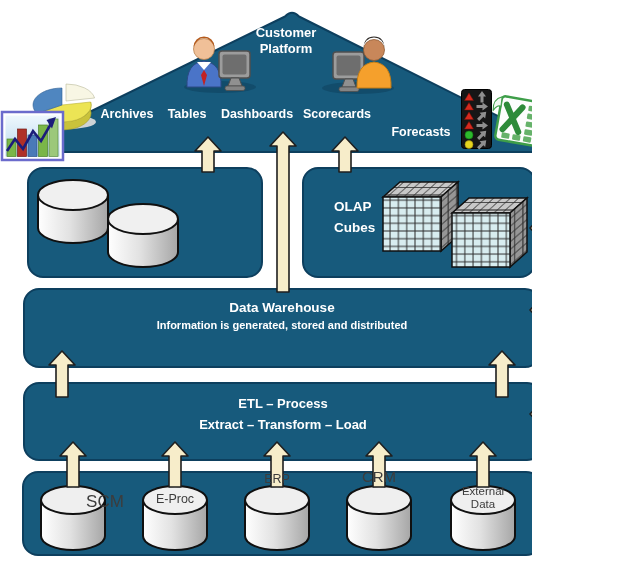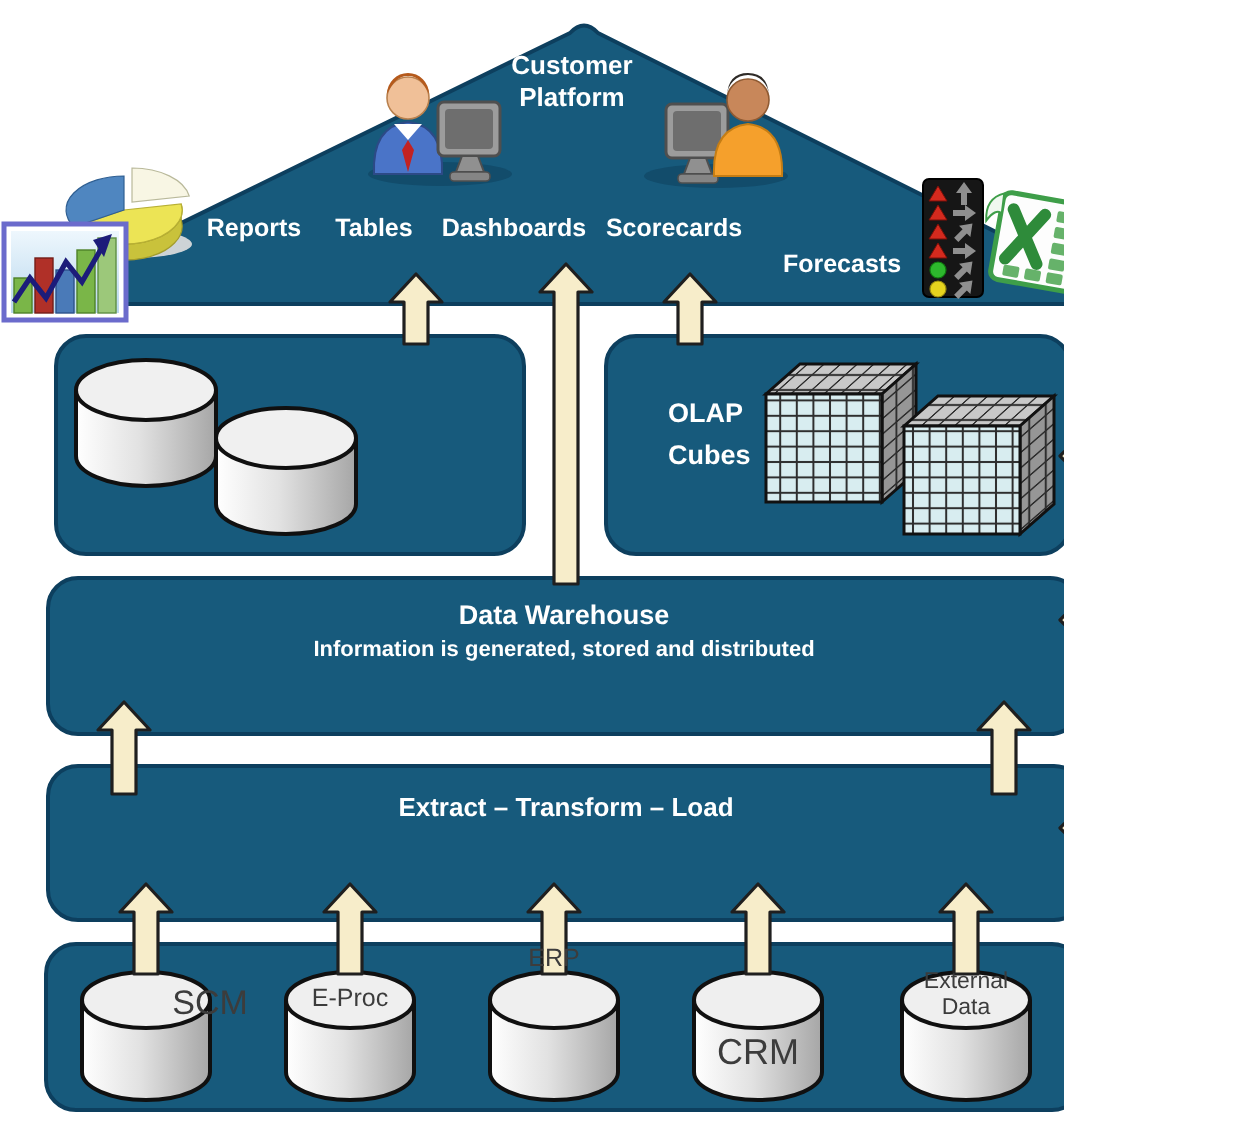--- a/index.html
+++ b/index.html
@@ -182,40 +182,41 @@
       <rect x="526" y="135" width="8" height="5.5" rx="1"></rect>
     </g>
   </g>
 </svg>
 
   <div class="t" style="left:226px;top:25px;width:120px;font-size:13px;line-height:16px;">
     <div>Customer</div>
     <div>Platform</div>
   </div>
 
-  <div class="t" style="left:87px;top:107px;width:80px;font-size:12.5px;">Reports</div>
+  <div class="t" style="left:87px;top:107px;width:80px;font-size:12.5px;">Archives</div>
   <div class="t" style="left:147px;top:107px;width:80px;font-size:12.5px;">Tables</div>
   <div class="t" style="left:212px;top:107px;width:90px;font-size:12.5px;">Dashboards</div>
   <div class="t" style="left:292px;top:107px;width:90px;font-size:12.5px;">Scorecards</div>
   <div class="t" style="left:381px;top:107px;width:80px;font-size:12.5px;margin-top:18px;">Forecasts</div>
 
 
   <div class="t" style="left:318px;top:196px;width:62px;font-size:13.5px;line-height:21px;text-align:left;margin-left:16px;">
     <div>OLAP</div>
     <div>Cubes</div>
   </div>
 
   <div class="t" style="left:24px;top:300px;width:516px;font-size:13.5px;">Data Warehouse</div>
   <div class="t" style="left:24px;top:319px;width:516px;font-size:11px;">Information is generated, stored and distributed</div>
 
   <div class="t" style="left:24px;top:394px;width:518px;font-size:13px;line-height:20.5px;">
+    <div>ETL – Process</div>
     <div>Extract – Transform – Load</div>
   </div>
 
   <div class="t vert" style="left:553px;top:168px;width:59px;height:294px;font-size:13px;">Database Archives</div>
 
   <div class="t cyl-label" style="left:43px;top:492px;width:60px;font-size:17px;margin-left:32px;">SCM</div>
   <div class="t cyl-label" style="left:145px;top:492px;width:60px;font-size:12.5px;">E-Proc</div>
   <div class="t cyl-label" style="left:247px;top:472px;width:60px;font-size:12.5px;">ERP</div>
-  <div class="t cyl-label" style="left:349px;top:516px;width:60px;font-size:18px;">CRM</div>
+  <div class="t cyl-label" style="left:349px;top:468px;width:60px;font-size:15px;">CRM</div>
   <div class="t cyl-label" style="left:456px;top:485px;width:54px;font-size:11.5px;line-height:13px;">External Data</div>
 
 </div>
 
 </body></html>

